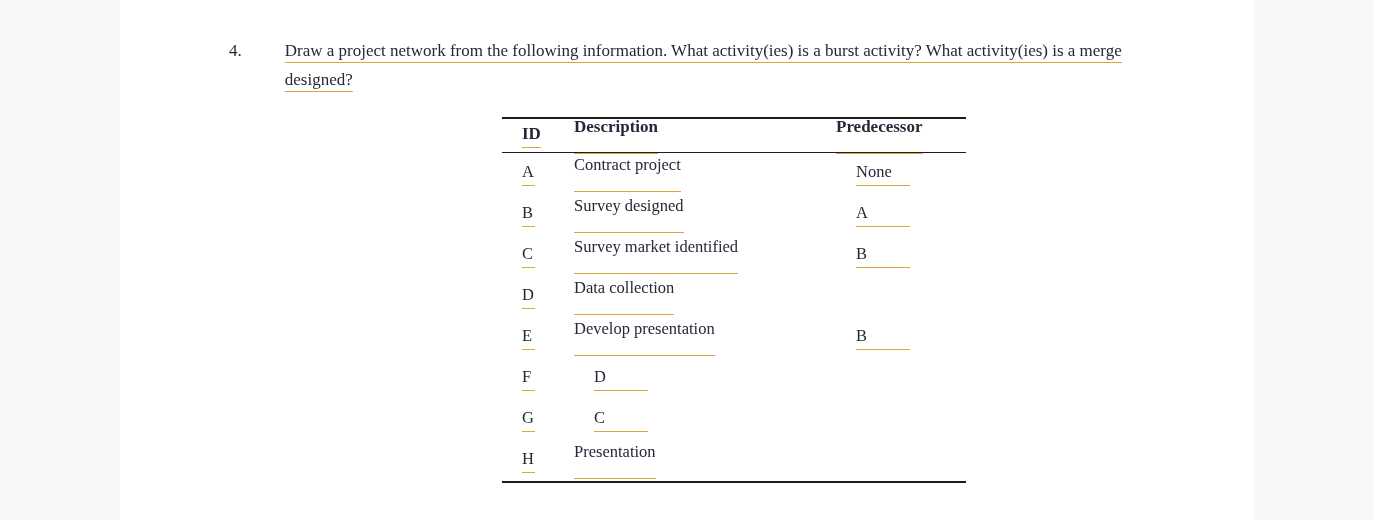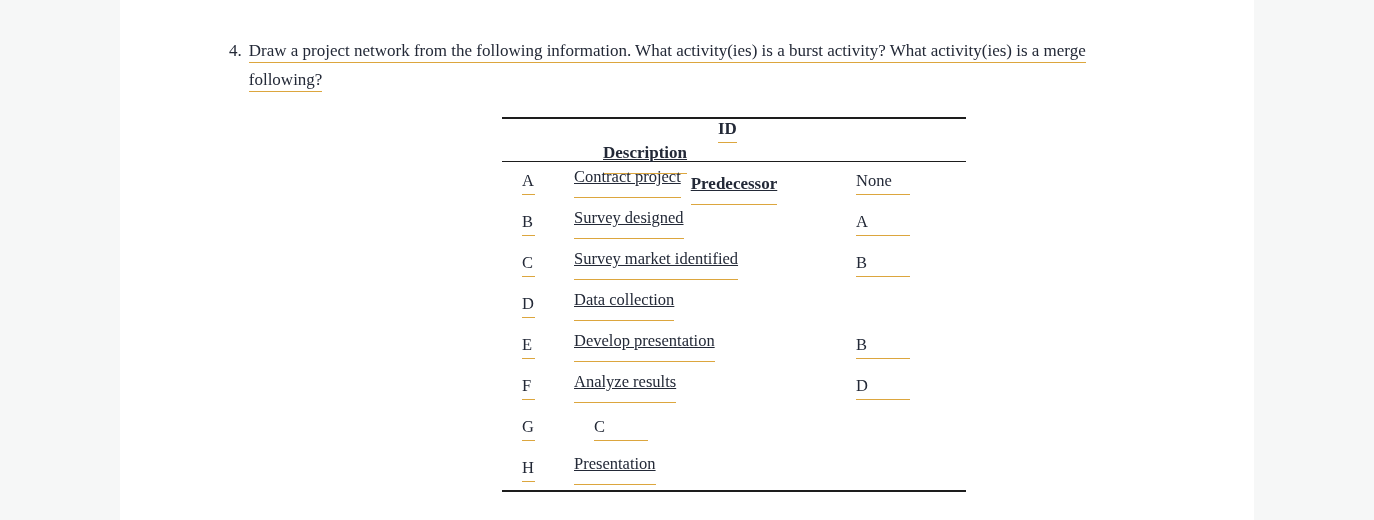--- a/index.html
+++ b/index.html
@@ -36,39 +36,39 @@
     width: 960px;
   }
   .qnum {
     white-space: pre;
     margin-right: 7px;
   }
   .qline { display: block; }
   .u {
     border-bottom: 1px solid var(--ul);
     padding-bottom: 2px;
+    margin-left: 36px;
   }
   
   .activity-table {
     position: absolute;
     left: 382px;
     top: 117px;
     width: 464px;
     border-top: 2px solid var(--rule);
     border-bottom: 2px solid var(--rule);
     font-size: 16.5px;
   }
   .thead {
     display: flex;
-    height: 43px;
+    height: 34px;
     align-items: center;
     border-bottom: 1.5px solid var(--rule);
     font-weight: bold;
     font-size: 17px;
-    flex-direction: column;
   }
   .trow {
     display: flex;
     height: 41px;
     align-items: center;
   }
   .col-id {
     width: 72px;
     padding-left: 20px;
   }
@@ -81,43 +81,42 @@
   .trow .col-pred { padding-left: 20px; }
   .id-u {
     display: inline-block;
     min-width: 13px;
     border-bottom: 1px solid var(--ul);
     padding-bottom: 3px;
   }
   .desc-u {
     display: inline-block;
     border-bottom: 1px solid var(--ul);
-    padding-bottom: 10px;
-    text-decoration: underline;
+    padding-bottom: 16px;
   }
   .pred-u {
     display: inline-block;
     min-width: 54px;
     border-bottom: 1px solid var(--ul);
     padding-bottom: 3px;
   }
 </style>
 </head>
 <body>
 
 <div class="page">
 
   <div class="question">
     <span class="qnum">4.</span>
     <div>
       <div class="qline">
         <span class="u">Draw a project network from the following information. What activity(ies) is a burst activity? What activity(ies) is a merge</span>
       </div>
       <div class="qline">
-        <span class="u">following?</span>
+        <span class="u">designed?</span>
       </div>
     </div>
   </div>
 
   <div class="activity-table">
     <div class="thead">
       <div class="col-id">
         <span class="id-u">ID</span>
       </div>
       <div class="col-desc">
@@ -182,23 +181,20 @@
     </div>
     <div class="col-pred">
       <span class="pred-u">B</span>
     </div>
   </div>
 
   <div class="trow">
     <div class="col-id">
       <span class="id-u">F</span>
     </div>
-    <div class="col-desc">
-      <span class="desc-u">Analyze results</span>
-    </div>
     <div class="col-pred">
       <span class="pred-u">D</span>
     </div>
   </div>
 
   <div class="trow">
     <div class="col-id">
       <span class="id-u">G</span>
     </div>
     <div class="col-pred">

